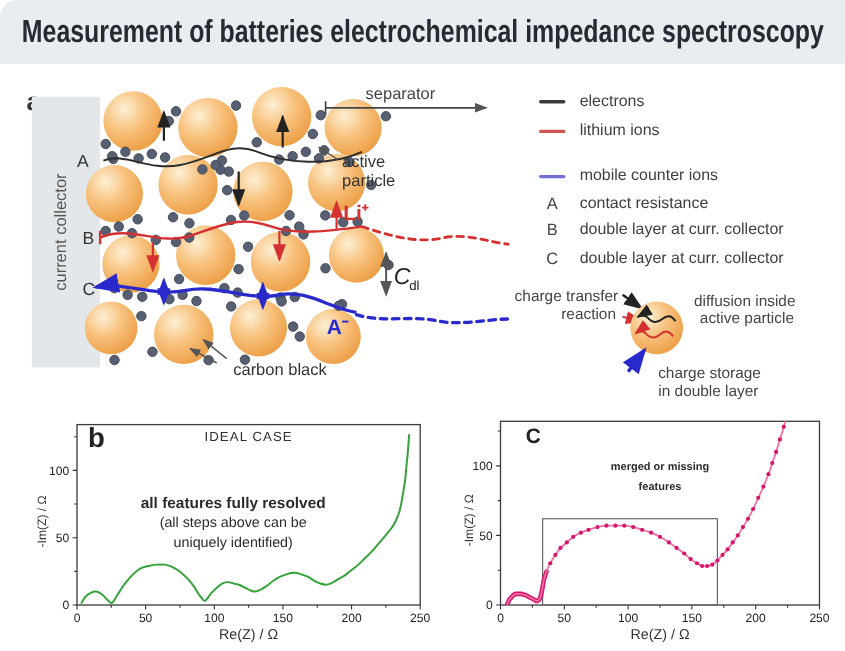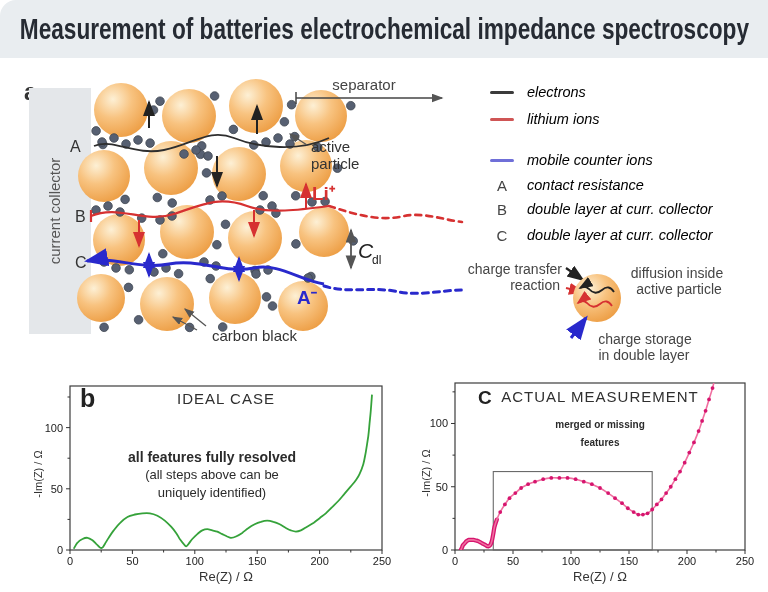--- a/index.html
+++ b/index.html
@@ -18,27 +18,27 @@
     transform:scaleX(.78);transform-origin:50% 50%;
     white-space:nowrap;letter-spacing:0px;
   }
   
   .abs{position:absolute;}
   
   .legend-list{position:absolute;left:490px;top:84px;width:275px;}
   .legend-row{display:flex;align-items:flex-start;line-height:17px;}
   .legend-row .swatch{width:24px;height:3px;border-radius:2px;margin:7px 13px 0 0;flex:none;}
   .legend-row .letter{width:24px;margin-right:13px;text-align:center;font-size:15px;color:#444;flex:none;}
-  .legend-row .lab{font-size:14.5px;color:#000000;font-style:italic;}
+  .legend-row .lab{font-size:14.5px;color:#404040;}
   .mb10{margin-bottom:10px}.mb18{margin-bottom:24px}.mb8{margin-bottom:8px}.mb7{margin-bottom:7px}.mb9{margin-bottom:9px}
   
   .nyq{position:absolute;width:365px;height:214px;}
   .nyq .letter-b{position:absolute;left:50px;top:6px;font-size:25px;font-weight:600;color:#222;}
   .nyq .letter-c{position:absolute;left:58px;top:9px;font-size:19px;font-weight:bold;color:#222;}
-  .nyq .ptitle{position:absolute;text-align:center;font-size:15px;letter-spacing:1px;color:#2f2f2f;}
+  .nyq .ptitle{position:absolute;text-align:center;font-size:12px;letter-spacing:1px;color:#2f2f2f;}
   .ann{position:absolute;text-align:center;color:#2b2b2b;line-height:18px;}
   .ann .b1{font-weight:bold;font-size:14px;}
   .ann .b15{font-weight:bold;font-size:10px;}
   .ann .n1{font-size:13px;}
   svg text{font-family:"Liberation Sans",sans-serif;}
 </style>
 </head>
 <body>
 
 <div class="header-band">
@@ -392,18 +392,17 @@
         <circle cx="282.08000000000004" cy="42.95454545454547" r="1.9" fill="#d6156e"></circle>
         <circle cx="285.56" cy="32.83333333333334" r="1.9" fill="#d6156e"></circle>
         <circle cx="289.03999999999996" cy="21.44696969696969" r="1.9" fill="#d6156e"></circle>
         <circle cx="292.52" cy="10.060606060606062" r="1.9" fill="#d6156e"></circle>
         <circle cx="294.84" cy="-0.06060606060606233" r="1.9" fill="#d6156e"></circle>
       </g>
     <text x="180" y="203" font-size="13" fill="#333" text-anchor="middle">Re(Z) / Ω</text>
     <text x="10" y="95" font-size="11" fill="#333" text-anchor="middle" transform="rotate(-90 10 95)">-Im(Z) / Ω</text>
   </svg>
   <div class="letter-c">C</div>
-  <div class="ptitle" style="left:35px;width:290px;top:10px">ACTUAL MEASUREMENT</div>
   <div class="ann" style="left:35px;width:290px;top:38px">
     <div class="b15">merged or missing</div>
     <div class="b15">features</div>
   </div>
 </div>
 
 </body></html>

